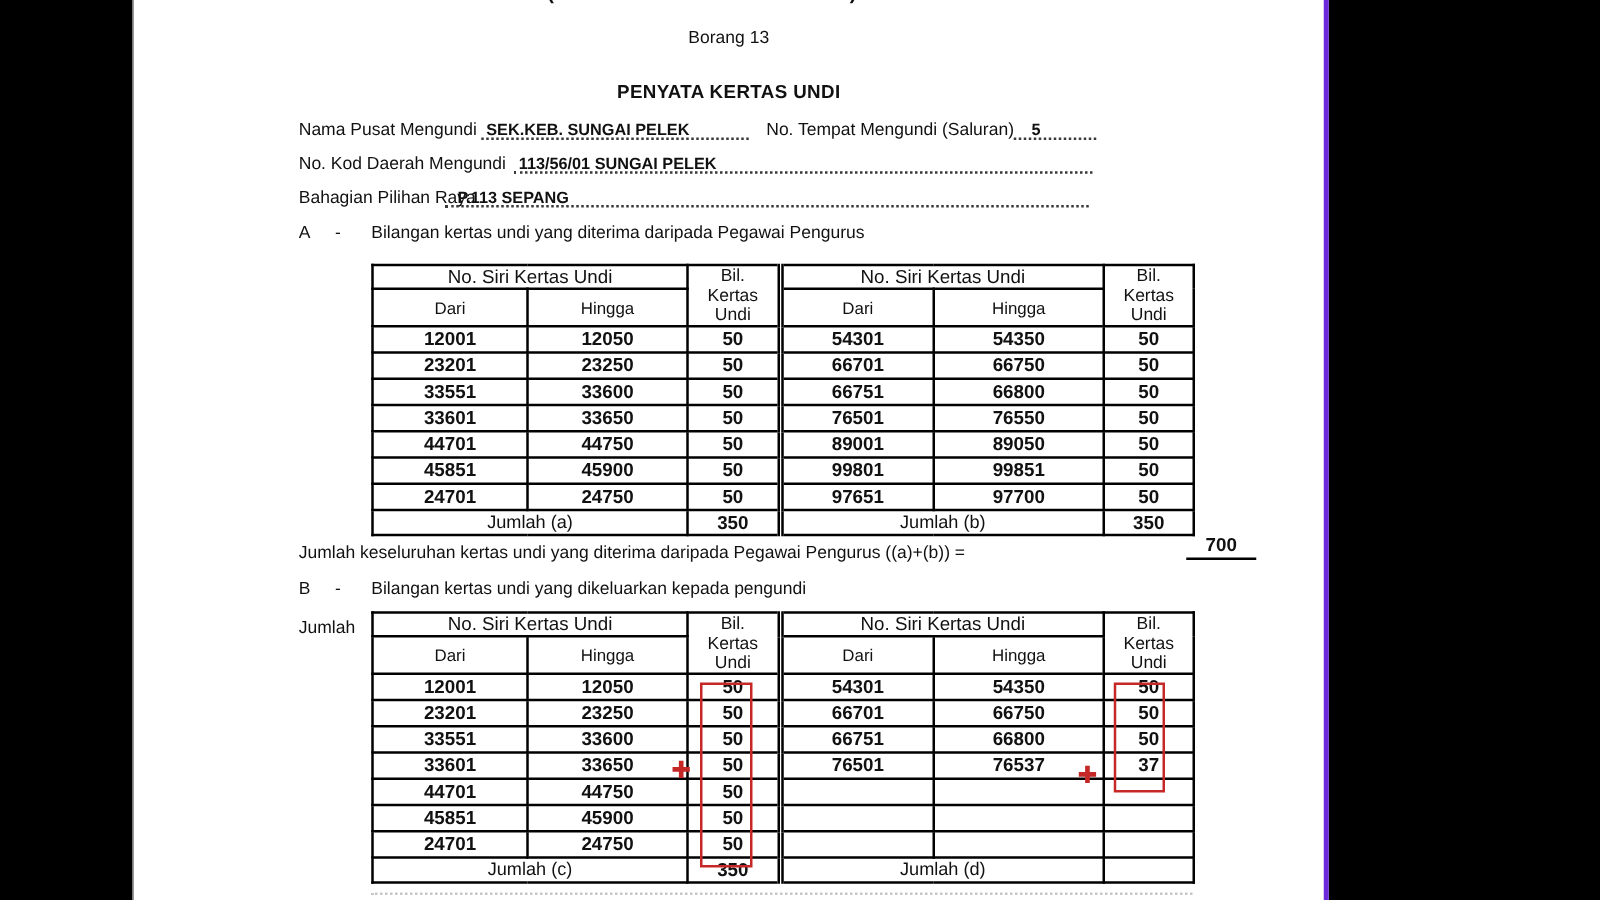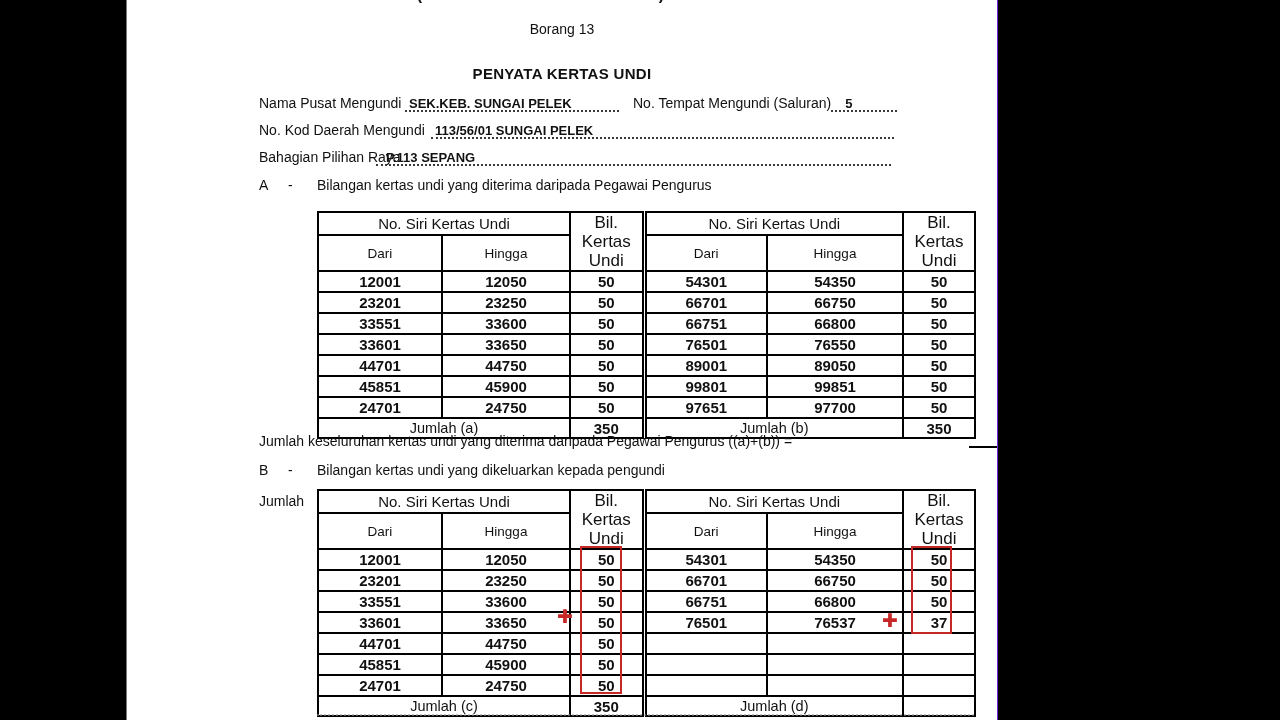--- a/index.html
+++ b/index.html
@@ -1,21 +1,21 @@
 <!DOCTYPE html>
 <html><head>
 <meta charset="utf-8">
 <style>
   * { margin:0; padding:0; box-sizing:border-box; }
   html,body { width:1280px; height:720px; background:#000; overflow:hidden;
               font-family:"Liberation Sans", sans-serif; color:#111; }
   .stage { position:relative; width:1280px; height:720px; background:#000; }
-  .page  { position:absolute; left:106px; top:0; width:872px; height:720px;
+  .page  { position:absolute; left:106px; top:0; width:957px; height:720px;
            background:#fff; overflow:hidden;
-           border-left:1px solid #777; border-right:1px solid #6d28d9;margin-left:20px; }
+           border-left:1px solid #777; border-right:4px solid #6d28d9; }
 
   .center { position:absolute; left:0; right:0; text-align:center; }
   .cutoff-top { top:-14px; font-weight:bold; font-size:16px; letter-spacing:.5px; }
   .borang { top:21px; font-size:14px; }
   .subreg { top:44px; font-size:14px; }
   .doc-title { top:65px; font-size:15px; font-weight:bold; letter-spacing:.3px; }
 
   .fieldrow { position:absolute; left:132px; height:20px; white-space:nowrap; font-size:14px; }
   .fieldrow .lbl { display:inline-block; vertical-align:bottom; line-height:18px; }
   .leader { display:inline-block; vertical-align:bottom; height:18px; line-height:16px;
@@ -23,28 +23,28 @@
   .leader b { font-size:13px; font-weight:bold; position:relative; top:1px; padding-left:4px; }
   .gap14 { display:inline-block; width:14px; }
 
   .sect { position:absolute; font-size:14px; white-space:nowrap; }
 
   table { border-collapse:collapse; table-layout:fixed; position:absolute; left:190px;
           background:#fff; }
   td { border:2px solid #000; text-align:center; vertical-align:middle; overflow:hidden; }
   .h1 td { height:18px; font-size:15px; }
   .h2 td { height:30px; font-size:13.5px;text-align:center; }
-  td.bilhead { font-size:17px; white-space:pre-line; line-height:1.12; }
+  td.bilhead { font-size:14px; white-space:pre-line; line-height:1.12; }
   tr.data td { height:21px; font-size:15px; font-weight:bold; }
   tr.jumlah td { height:20px; font-size:14.5px; }
   tr.jumlah td.tot { font-size:15px; font-weight:bold; }
   td.dbl { border-left:5px double #000; }
 
   .grand { position:absolute; left:132px; top:433px; font-size:14px; white-space:nowrap; }
-  .grand-val { position:absolute; left:842px; top:428px; width:56px; text-align:right;
+  .grand-val { position:absolute; left:842px; top:428px; width:56px; text-align:center;
                font-size:15px; font-weight:bold; border-bottom:2px solid #000;
                padding-bottom:1px; }
 
   .side-label { position:absolute; left:132px; top:493px; font-size:14px; }
 
   .redbox { position:absolute; border:2px solid #c62828; background:transparent; }
   .plus { position:absolute; color:#c62828; font-size:19px; font-weight:bold;
           line-height:19px; font-family:"DejaVu Sans", sans-serif; }
 
   .bottom-hint { position:absolute; left:190px; top:714px; width:657px;

